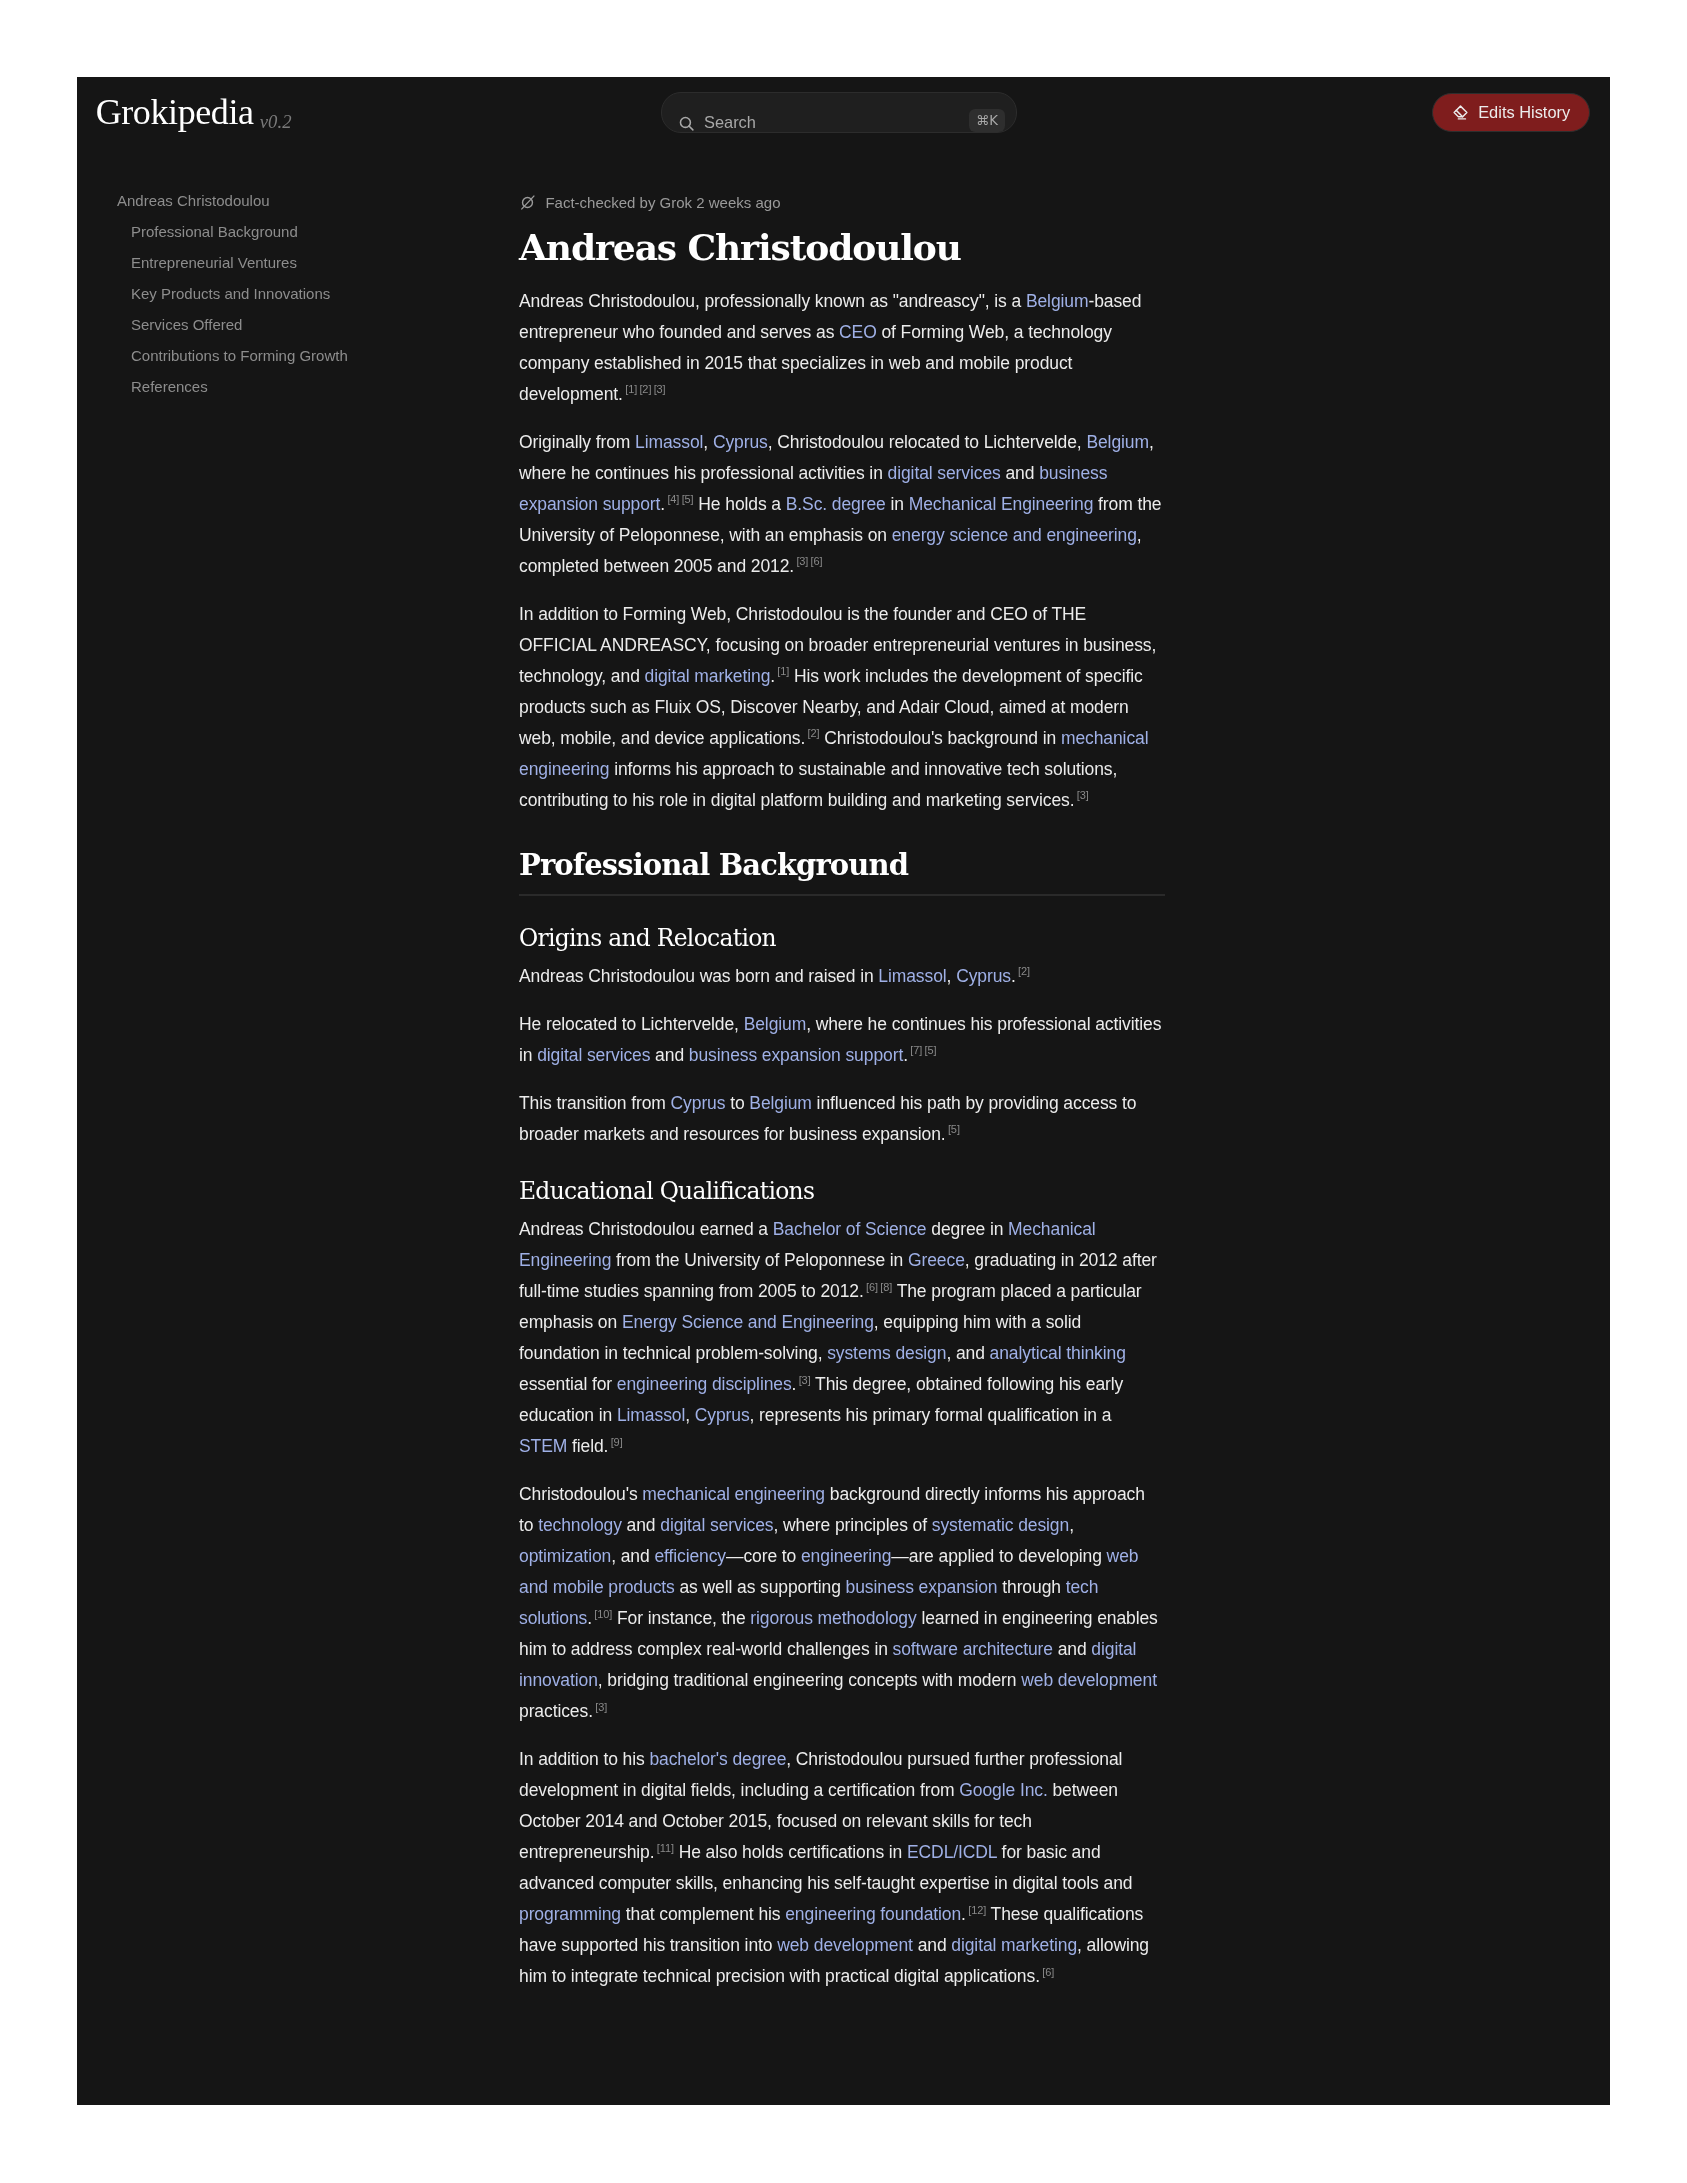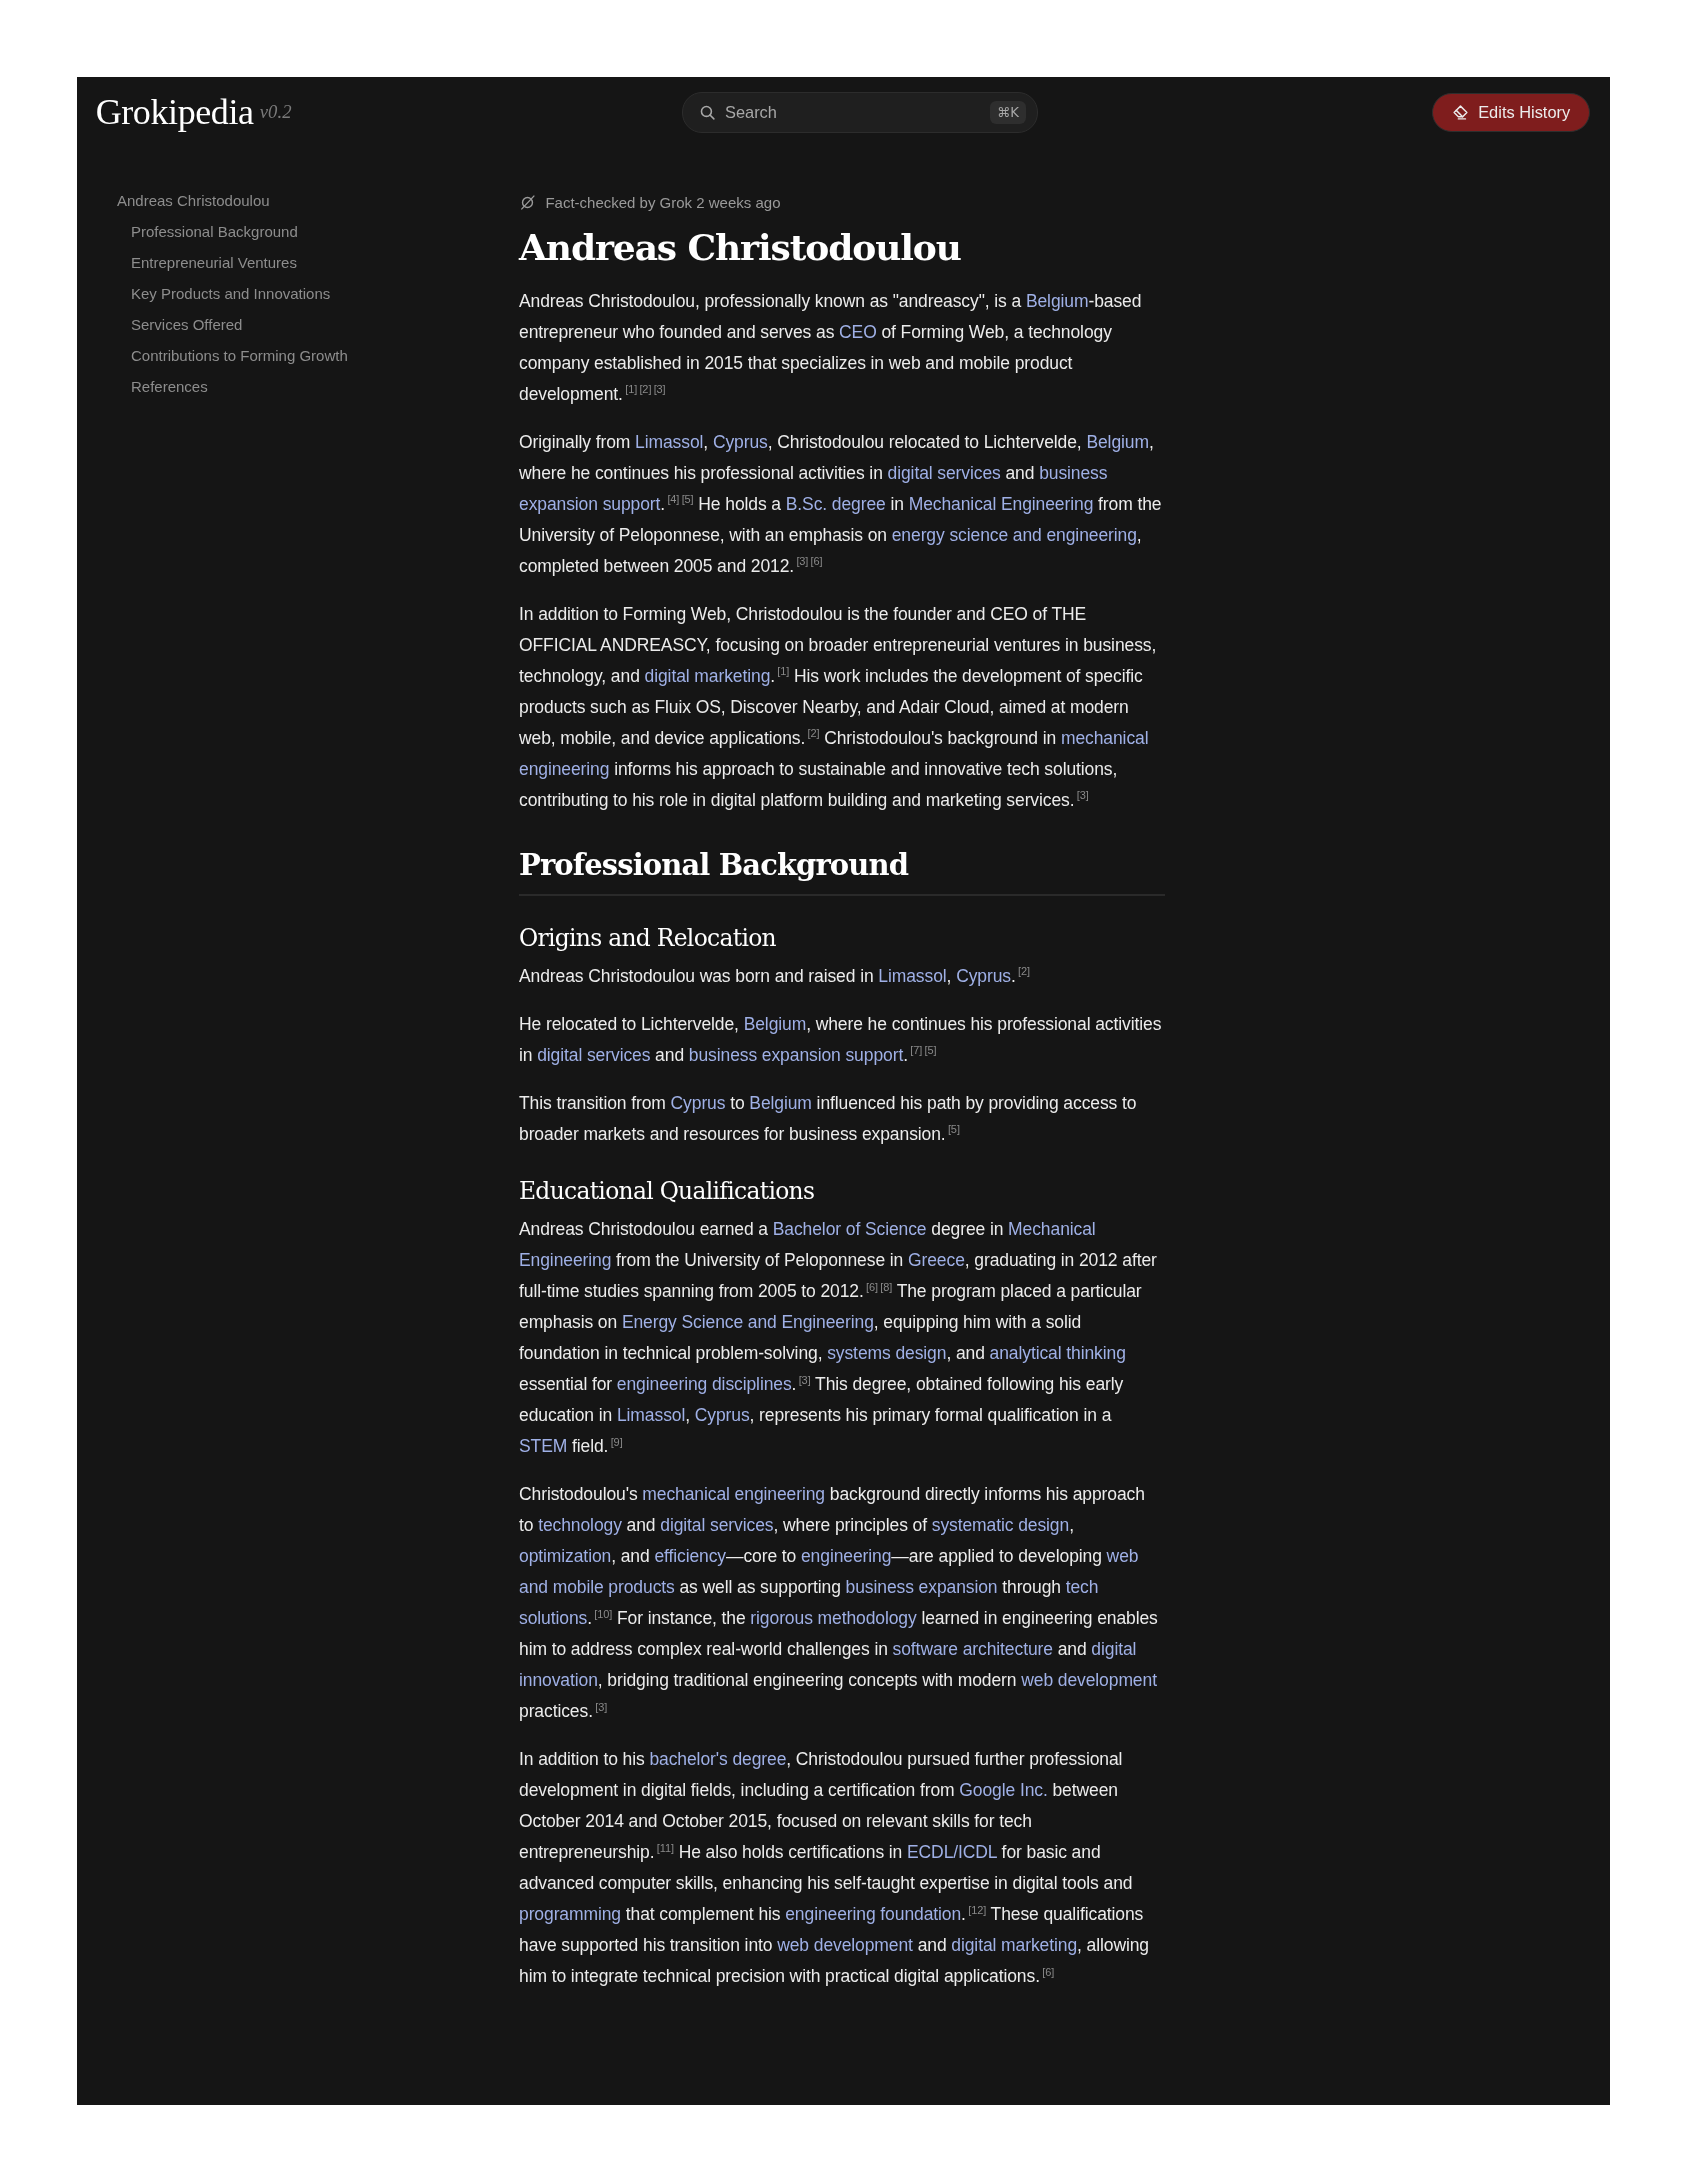--- a/index.html
+++ b/index.html
@@ -3,27 +3,27 @@
   <meta charset="utf-8">
   <style>
     html, body { margin: 0; padding: 0; background: #ffffff; }
     body { width: 1687px; height: 2183px; position: relative; overflow: hidden; }
     .app {
       position: absolute; left: 77px; top: 77px; width: 1533px; height: 2028px;
       background: #151515; overflow: hidden;
       font-family: "Liberation Sans", "DejaVu Sans", sans-serif; color: #f0f0f0;
     }
     
-    .logo { position: absolute; left: 18.7px; top: 14px; display: flex; align-items: center; gap: 6.2px; }
+    .logo { position: absolute; left: 18.7px; top: 14px; display: flex; align-items: flex-end; gap: 6.2px; }
     .logo-text { font-family: "Liberation Serif", "DejaVu Serif", serif; font-size: 36px; color: #ffffff; letter-spacing: -0.4px; }
     .logo-ver { font-family: "Liberation Serif", "DejaVu Serif", serif; font-style: italic; font-size: 18.7px; color: #7a7a7a; }
     .search {
-      position: absolute; left: 605px; top: 15px; width: 356px; height: 41px;
+      position: absolute; left: 584px; top: 15px; width: 356px; height: 41px;
       border-radius: 20px; background: #1f1f1f; border: 1.2px solid #2c2c2c;
-      display: flex; align-items: center; box-sizing: border-box; padding: 0 11px 0 15.6px;
+      display: flex; align-items: flex-end; box-sizing: border-box; padding: 0 11px 0 15.6px;
     }
     .search-icon { width: 17px; height: 17px; margin-right: 9.4px; }
     .search-input {
       flex: 1; background: transparent; border: none; outline: none;
       color: #a8a8a8; font-size: 16.4px; font-family: "Liberation Sans", sans-serif; padding: 0;
     }
     .search-input::placeholder { color: #a8a8a8; }
     .kbd {
       background: #2e2e2e; color: #a8a8a8; font-size: 13.3px; border-radius: 6.2px;
       padding: 3.9px 7px; font-family: "DejaVu Sans", sans-serif;

